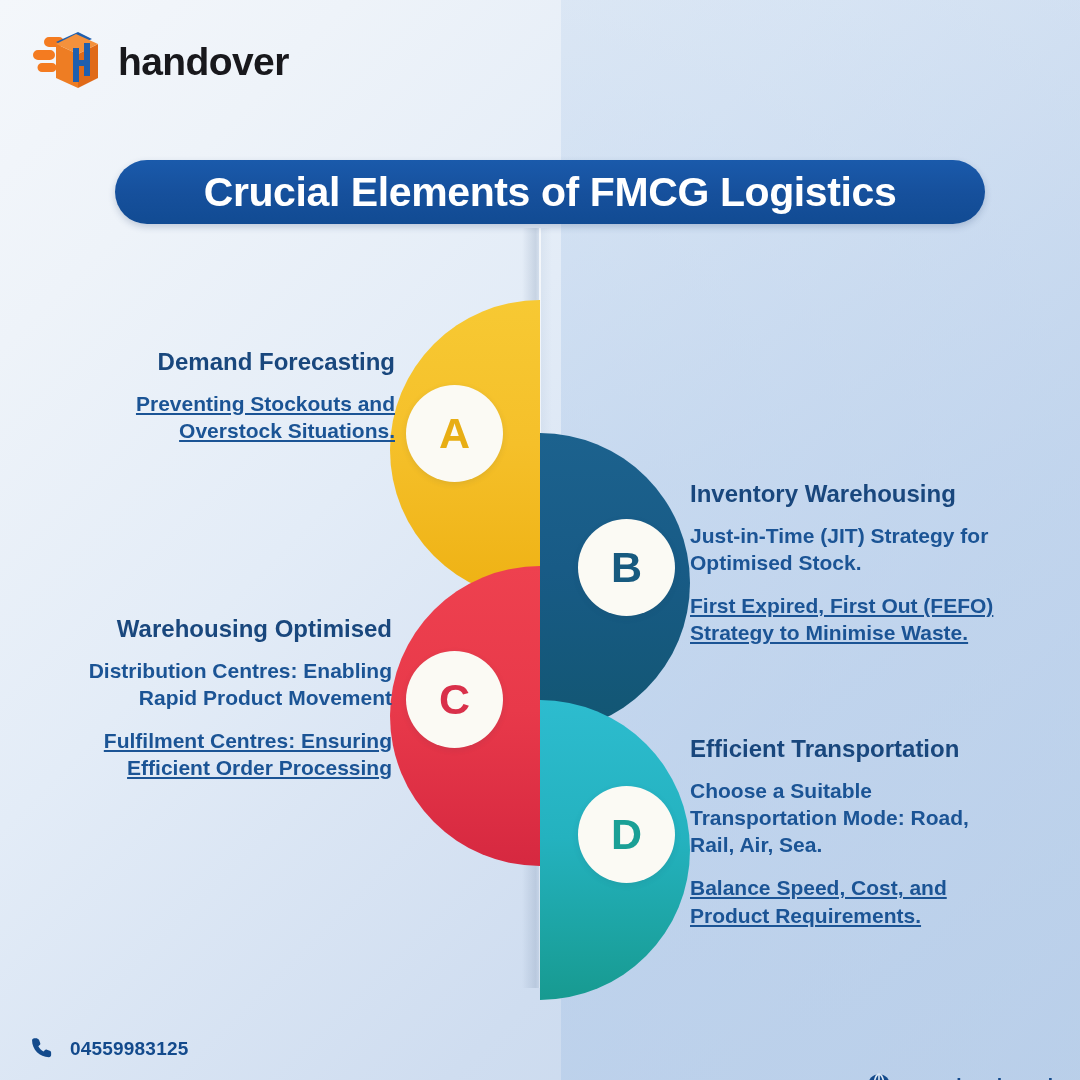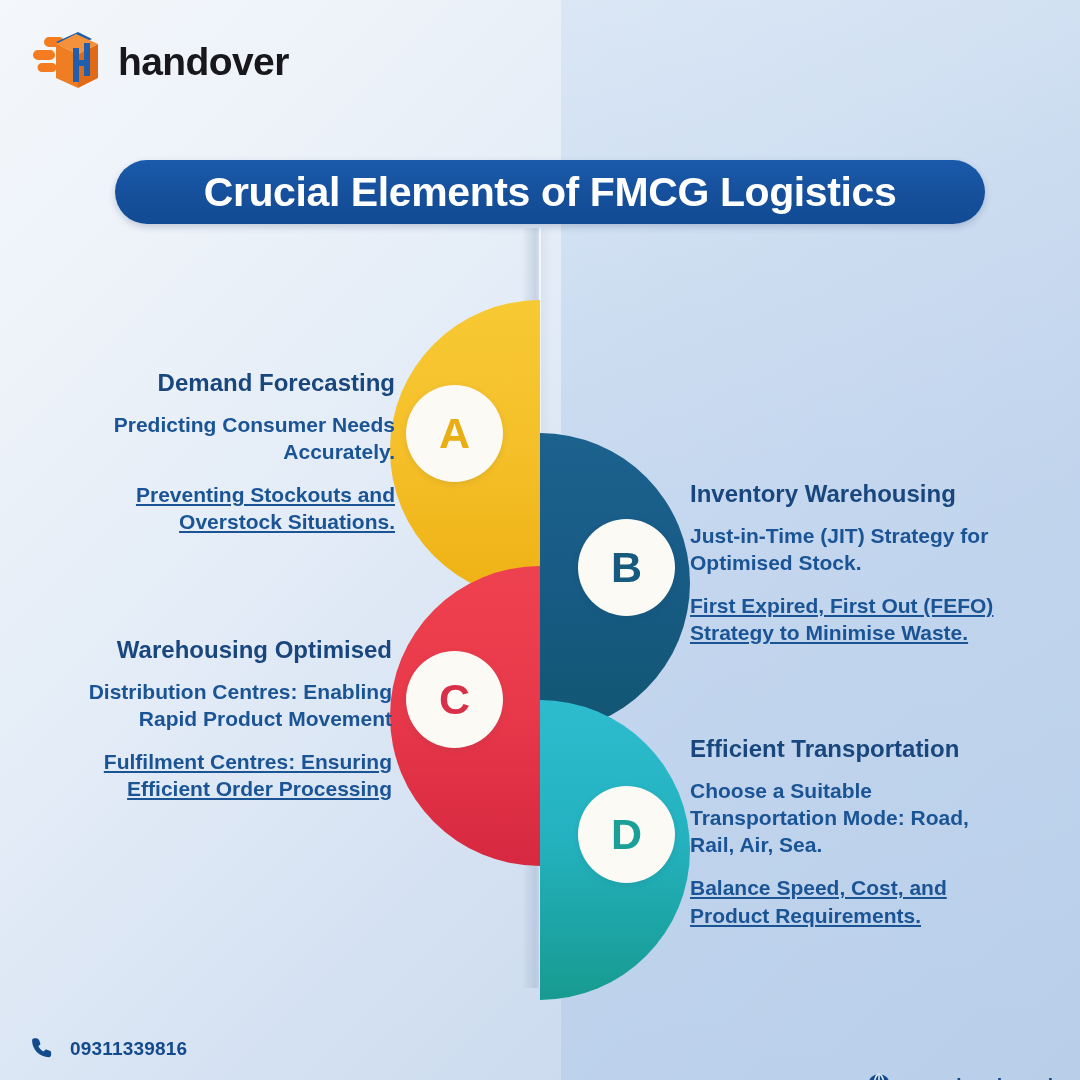--- a/index.html
+++ b/index.html
@@ -151,21 +151,21 @@
   .block p {
     margin: 0 0 16px 0;
     font-size: 21px;
     font-weight: 700;
     color: #1b5495;
     line-height: 1.30;
   }
   .block p:last-child { margin-bottom: 0; text-decoration: underline; }
 
   .block.right-text { text-align: left; }
-  .block.left-text  { text-align: right; margin-top: 21px; }
+  .block.left-text  { text-align: right; }
 
   #block-a { left: 60px; top: 348px; width: 335px; }
   #block-b { left: 690px; top: 480px; width: 330px; }
   #block-c { left: 55px; top: 615px; width: 337px; }
   #block-d { left: 690px; top: 735px; width: 320px; }
 
   
   .footer-item {
     position: absolute;
     display: flex;
@@ -230,21 +230,20 @@
   </div>
   <div class="badge" id="badge-c">
     <span>C</span>
   </div>
   <div class="badge" id="badge-d">
     <span>D</span>
   </div>
 
   <div class="block left-text" id="block-a">
     <h3>Demand Forecasting</h3>
-    <p>Predicting Consumer Needs Accurately.</p>
     <p>Preventing Stockouts and Overstock Situations.</p>
   </div>
 
   <div class="block right-text" id="block-b">
     <h3>Inventory Warehousing</h3>
     <p>Just-in-Time (JIT) Strategy for Optimised Stock.</p>
     <p>First Expired, First Out (FEFO) Strategy to Minimise Waste.</p>
   </div>
 
   <div class="block left-text" id="block-c">
@@ -258,21 +257,21 @@
     <p>Choose a Suitable Transportation Mode: Road, Rail, Air, Sea.</p>
     <p>Balance Speed, Cost, and Product Requirements.</p>
   </div>
 
   <div class="footer-item" id="footer-phone">
     <span>
       <svg class="ficon" viewBox="0 0 24 24" xmlns="http://www.w3.org/2000/svg">
         <path d="M6.6 2.5c.8 0 1.5.5 1.8 1.3l1 2.6c.3.7.1 1.5-.5 2L7.7 9.5c1 2.1 2.7 3.8 4.8 4.8l1.1-1.2c.5-.6 1.3-.8 2-.5l2.6 1c.8.3 1.3 1 1.3 1.8v2.2c0 1.1-.9 2-2 2-8.6 0-15.6-7-15.6-15.6 0-1.1.9-2 2-2h2.7z" fill="#134A8C"></path>
       </svg>
     </span>
-    <span class="ftext">09311339816</span>
+    <span class="ftext">04559983125</span>
   </div>
 
   <div class="footer-item" id="footer-web">
     <span>
       <svg class="ficon" viewBox="0 0 24 24" xmlns="http://www.w3.org/2000/svg">
         <circle cx="12" cy="12" r="10" fill="#134A8C"></circle>
         <ellipse cx="12" cy="12" rx="4.4" ry="10" fill="none" stroke="#dbe6f3" stroke-width="1.5"></ellipse>
         <line x1="2.2" y1="8.6" x2="21.8" y2="8.6" stroke="#dbe6f3" stroke-width="1.5"></line>
         <line x1="2.2" y1="15.4" x2="21.8" y2="15.4" stroke="#dbe6f3" stroke-width="1.5"></line>
         <line x1="12" y1="2" x2="12" y2="22" stroke="#dbe6f3" stroke-width="1.5"></line>

